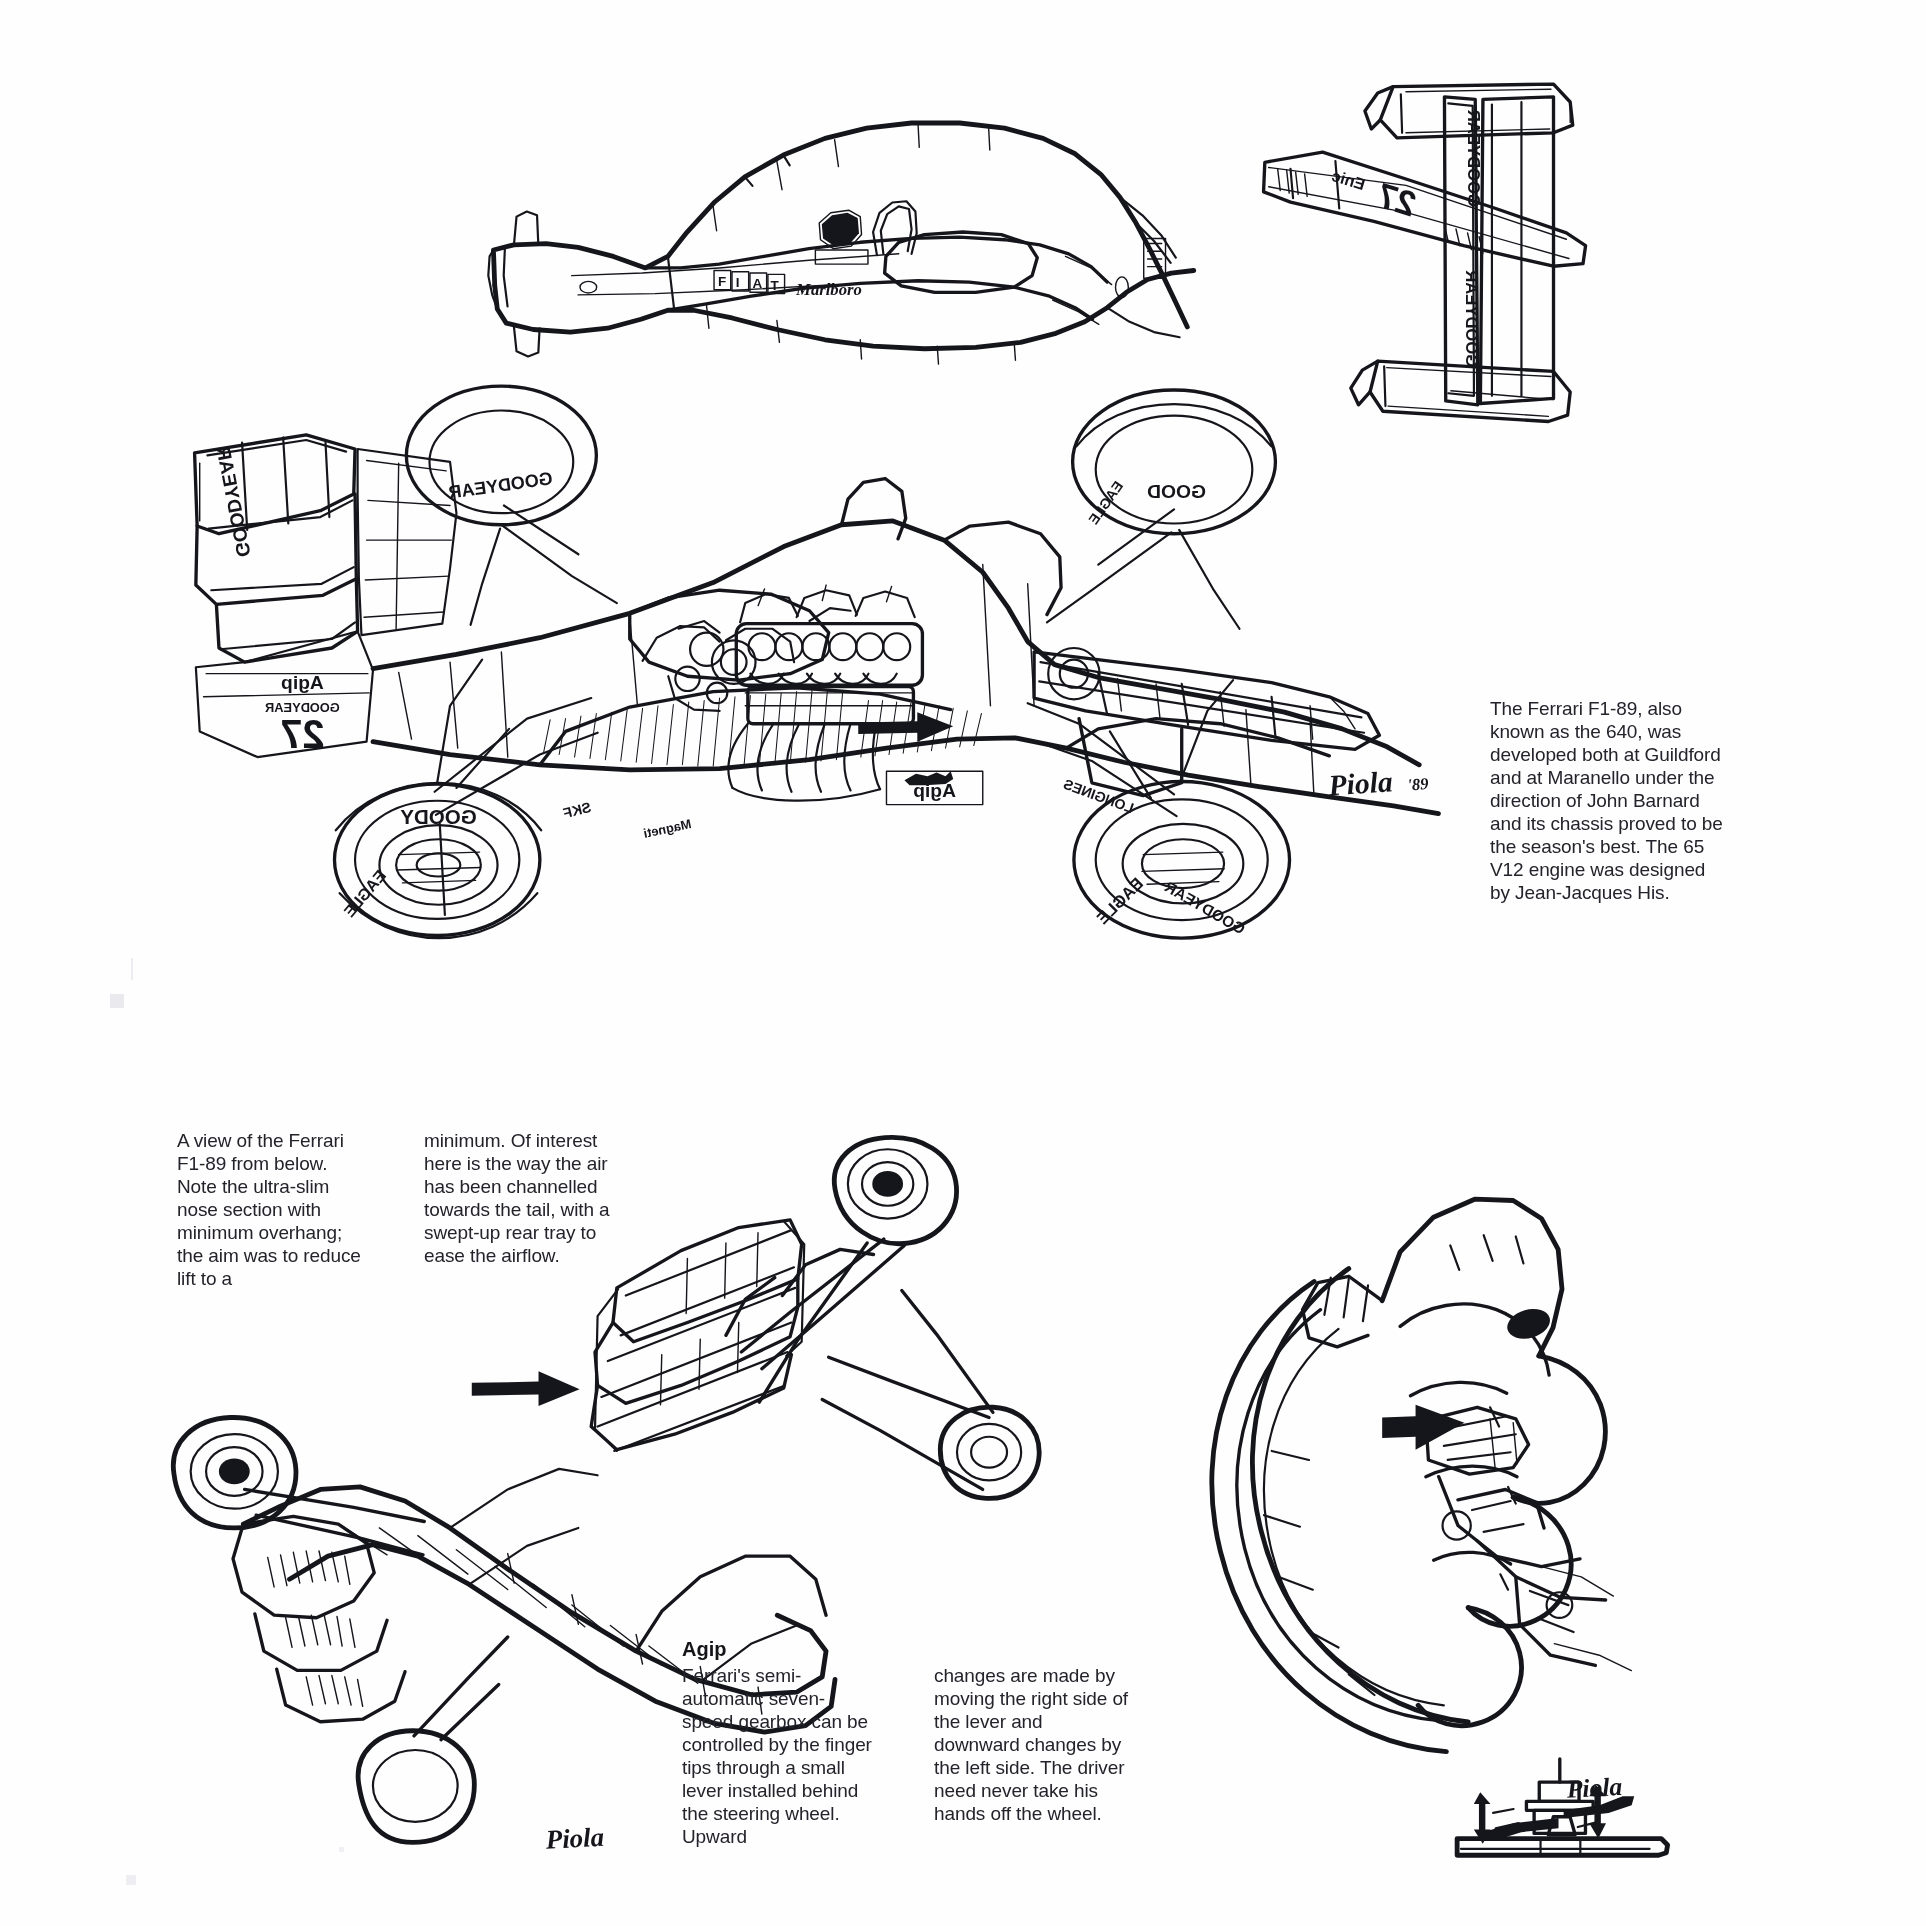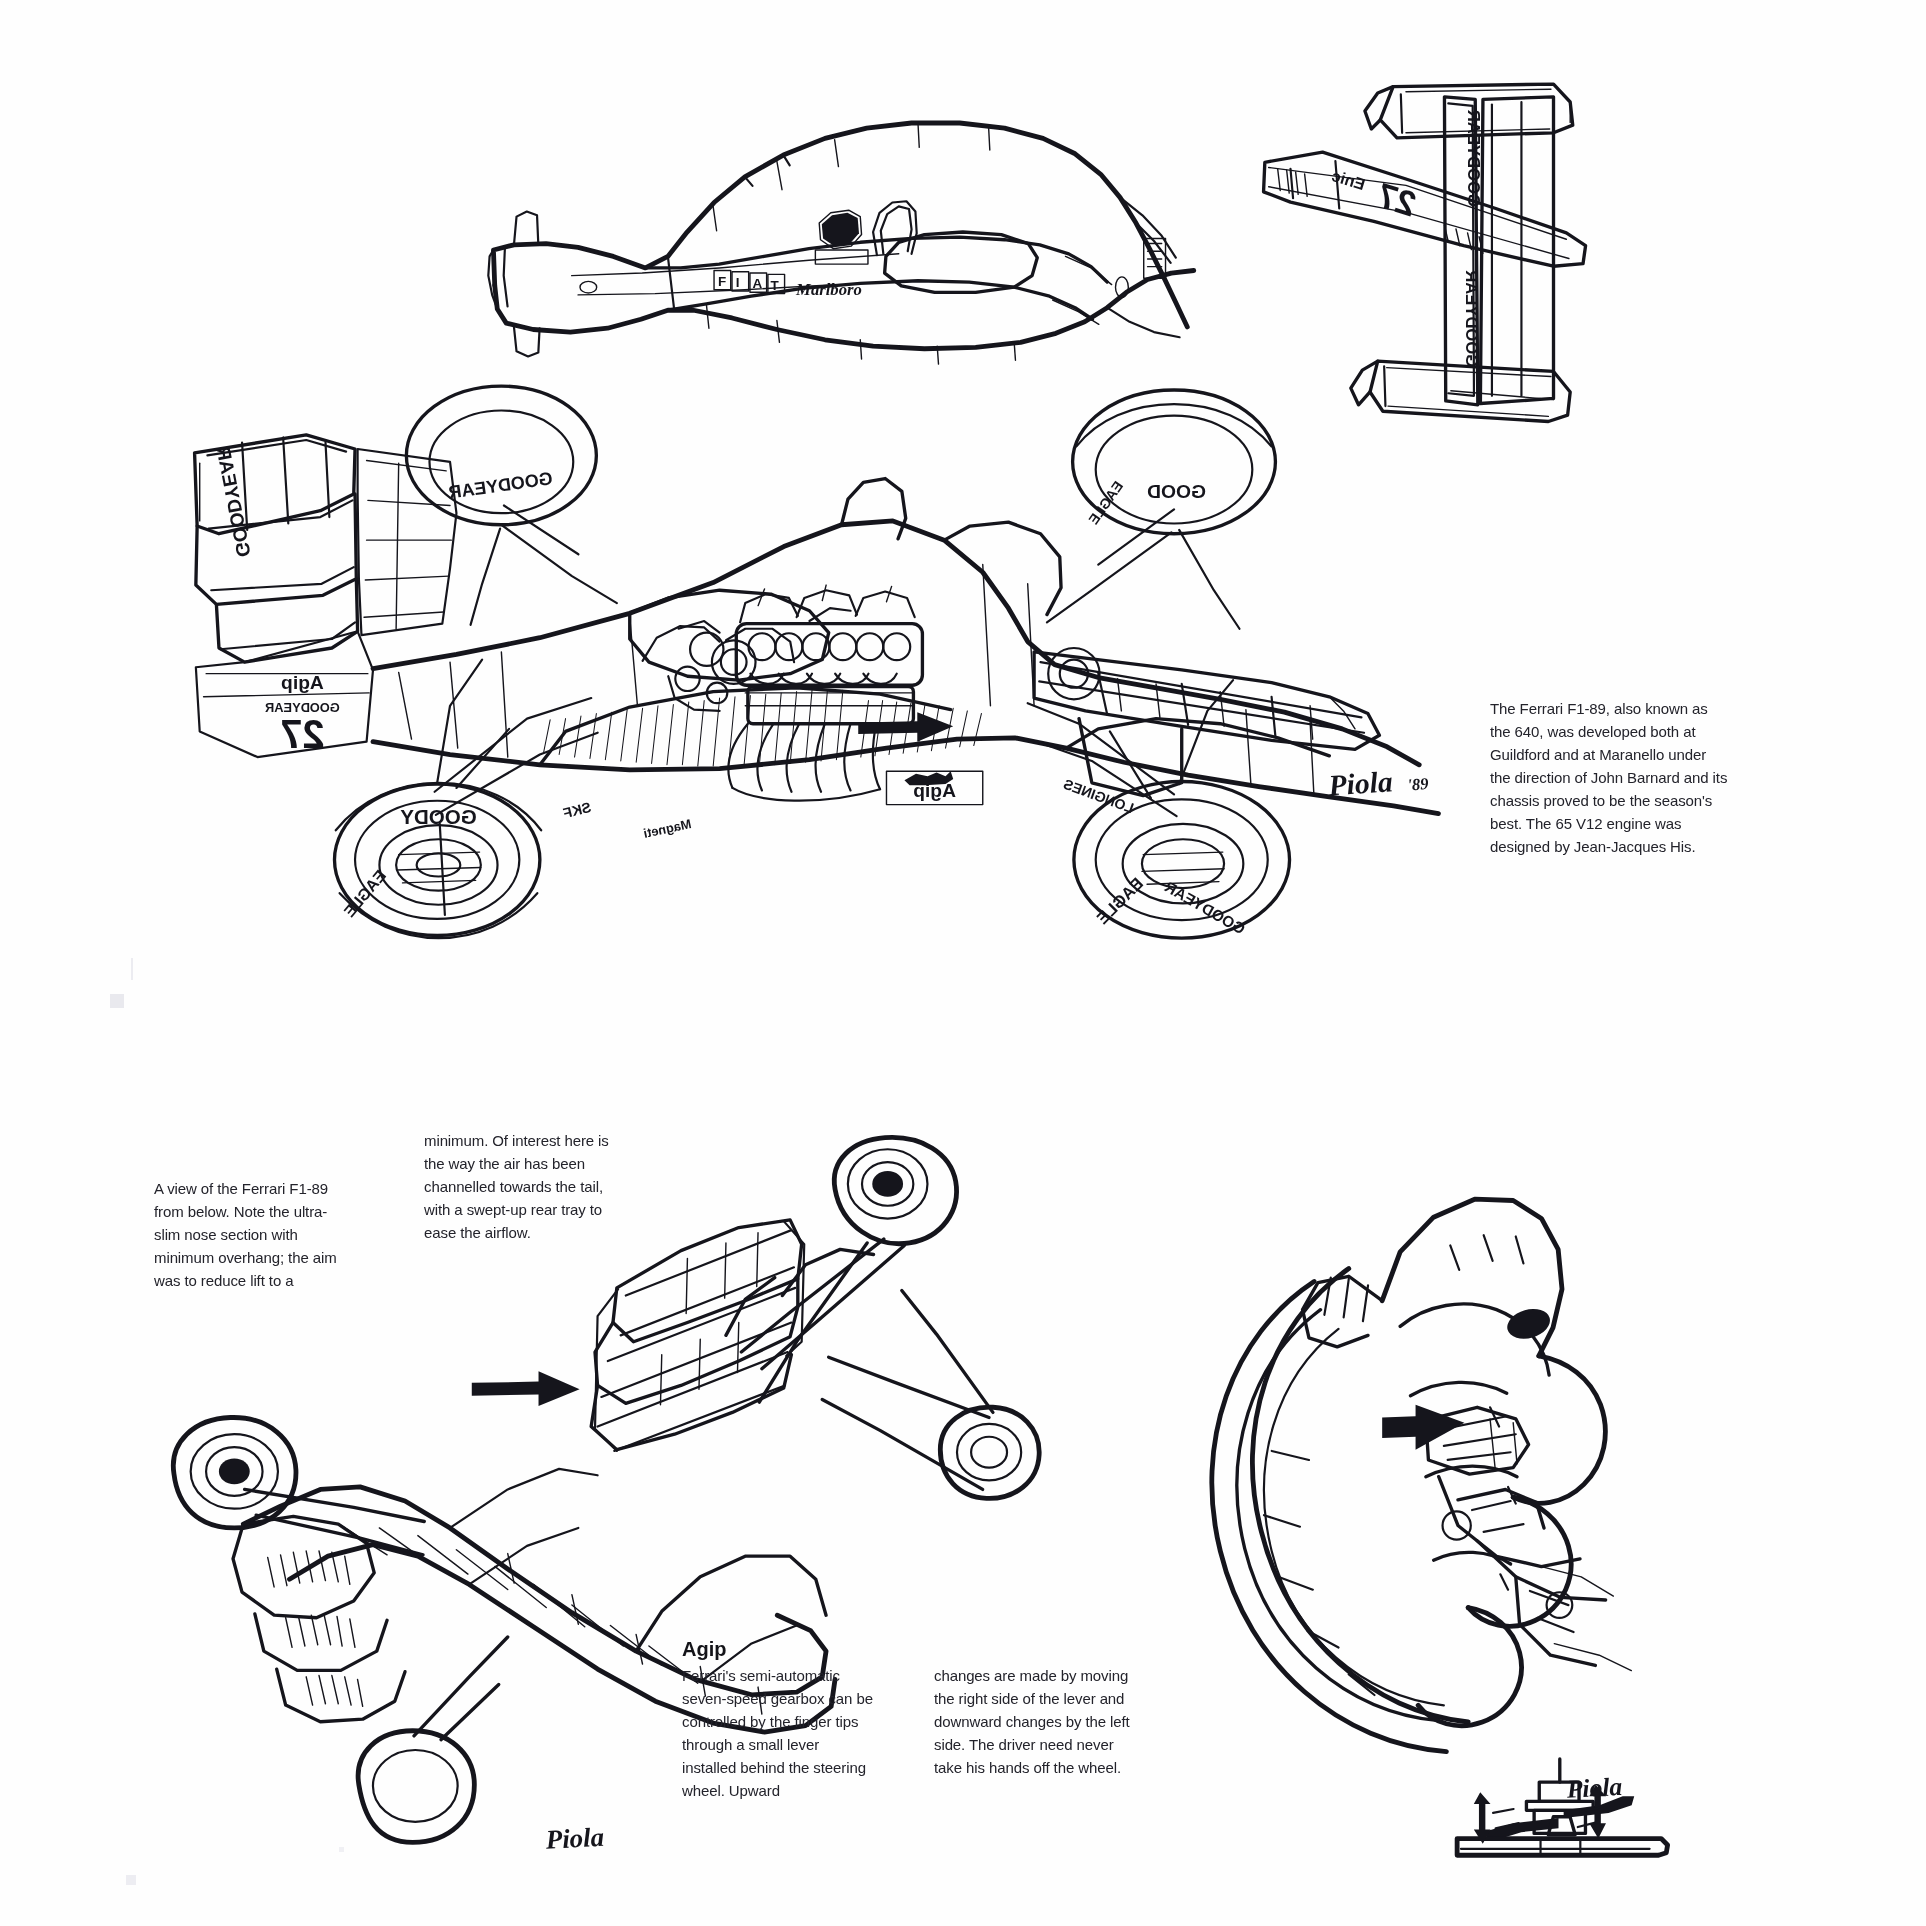--- a/index.html
+++ b/index.html
@@ -13,21 +13,21 @@
     width: 1926px;
     height: 1926px;
     background: #fefefe;
     overflow: hidden;
     font-family: "Liberation Sans", sans-serif;
     color: #1a1a22;
   }
   .caption {
     position: absolute;
     font-family: "Liberation Sans", sans-serif;
-    font-size: 15px;
+    font-size: 19px;
     line-height: 23px;
     color: #23232b;
     letter-spacing: -0.1px;
     white-space: pre-line;
   }
   .caption-head {
     position: absolute;
     font-family: "Liberation Sans", sans-serif;
     font-size: 20px;
     line-height: 23px;
@@ -753,21 +753,21 @@
 
       <g class="ink w2">
         <path d="M56 84 L88 78 M60 108 L96 100"></path>
         <path d="M192 82 L222 76 M188 106 L220 98"></path>
       </g>
     </svg>
   </div>
 
   <div class="caption" style="left:1490px; top:697px; width:238px;">The Ferrari F1-89, also known as the 640, was developed both at Guildford and at Maranello under the direction of John Barnard and its chassis proved to be the season's best. The 65 V12 engine was designed by Jean-Jacques His.</div>
 
-  <div class="caption" style="left:154px; top:1129px; width:186px;margin-top:48px;">A view of the Ferrari F1-89 from below. Note the ultra-slim nose section with minimum overhang; the aim was to reduce lift to a</div>
+  <div class="caption" style="left:177px; top:1129px; width:186px;">A view of the Ferrari F1-89 from below. Note the ultra-slim nose section with minimum overhang; the aim was to reduce lift to a</div>
 
   <div class="caption" style="left:424px; top:1129px; width:193px;">minimum. Of interest here is the way the air has been channelled towards the tail, with a swept-up rear tray to ease the airflow.</div>
 
   <div class="caption-head" style="left:682px; top:1638px;">Agip</div>
 
   <div class="caption" style="left:934px; top:1664px; width:199px;">changes are made by moving the right side of the lever and downward changes by the left side. The driver need never take his hands off the wheel.</div>
 
   <div class="caption" style="left:682px; top:1664px; width:193px;">Ferrari's semi-automatic seven-speed gearbox can be controlled by the finger tips through a small lever installed behind the steering wheel. Upward</div>
 
   <div class="specks" style="left:110px; top:994px; width:14px; height:14px; background:#e9e9ee;"></div>

